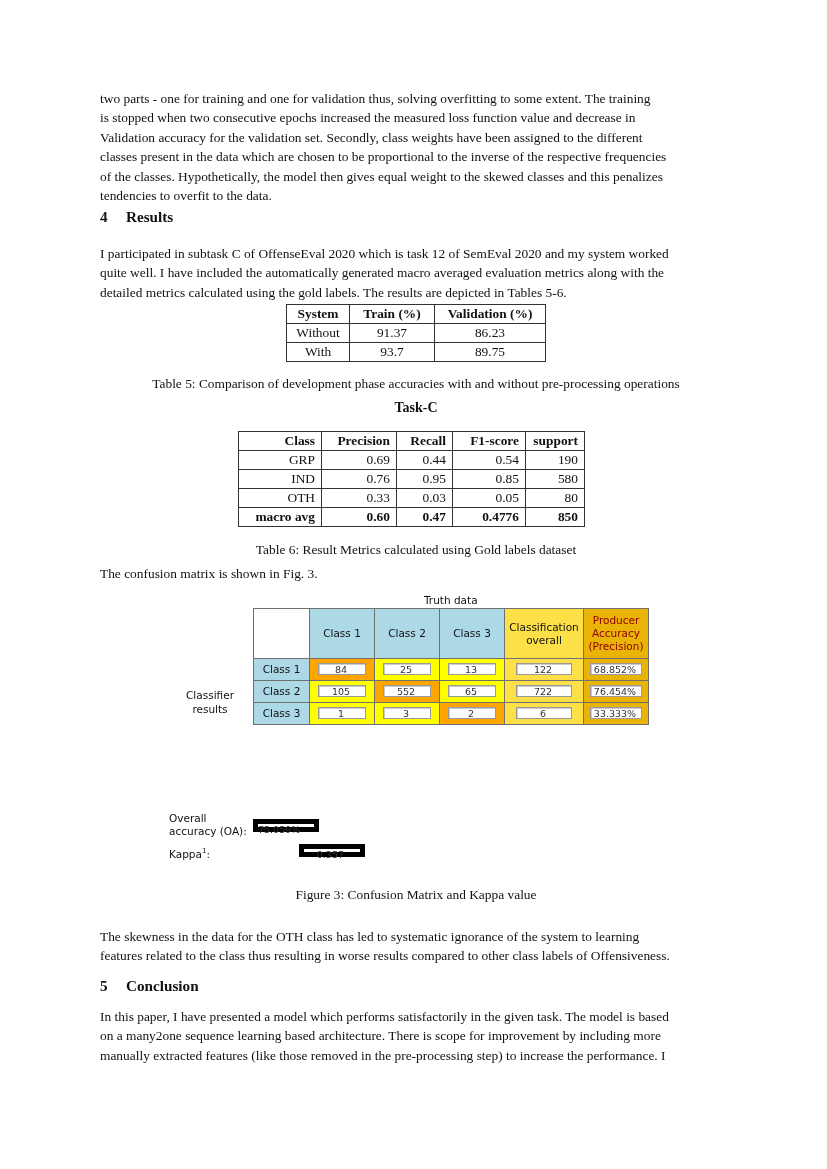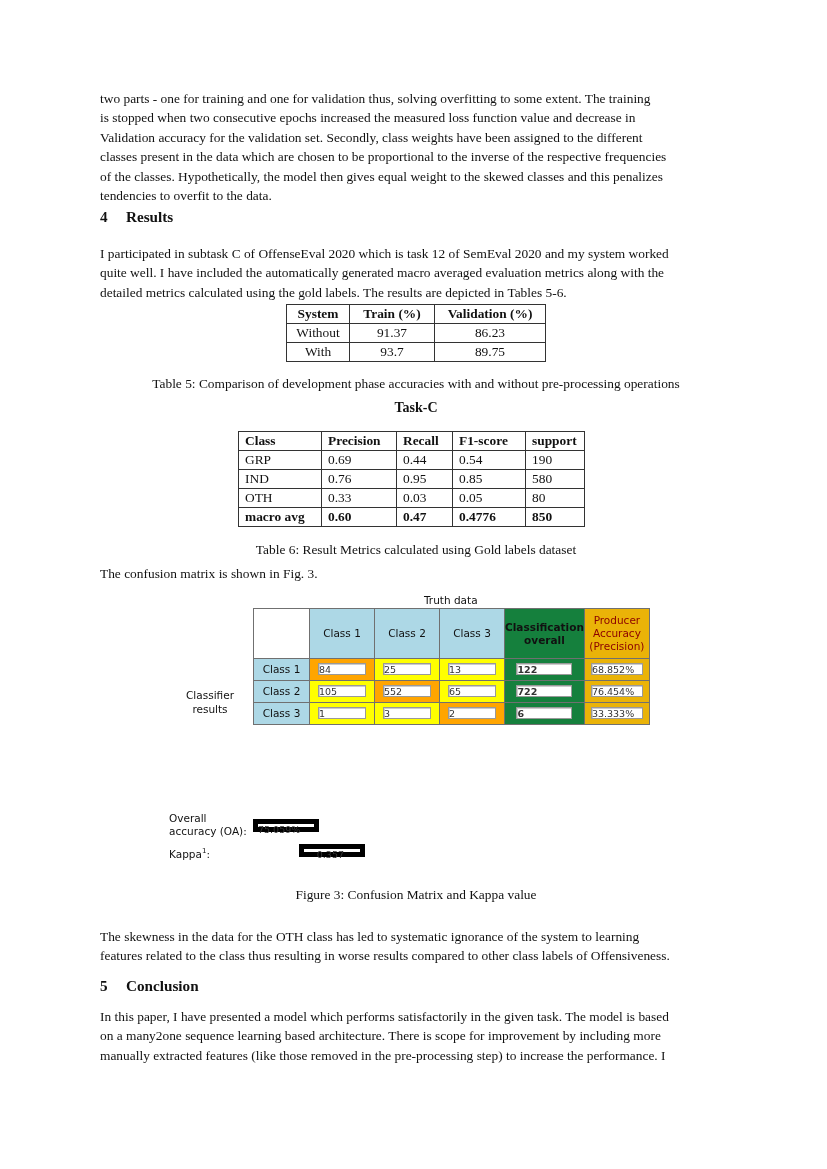--- a/index.html
+++ b/index.html
@@ -7,40 +7,40 @@
          font-family:"Liberation Serif", "DejaVu Serif", serif; color:#111; }
   .para { position:absolute; left:100px; width:632px; font-size:13.4px; line-height:19.4px;
           text-align:justify; text-align-last:left; }
   .heading { position:absolute; left:100px; font-size:15.2px; font-weight:bold; }
   .heading .num { display:inline-block; width:26px; }
   .caption { position:absolute; left:100px; width:632px; text-align:center; font-size:13.4px; }
   table.ptab { position:absolute; border-collapse:collapse; font-size:13.4px; }
   table.ptab td, table.ptab th { border:1px solid #333; padding:0 6px; height:18px; line-height:18px; }
   table.ptab th { font-weight:bold; }
   #t5 td, #t5 th { text-align:center; }
-  #t6 td, #t6 th { text-align:left; }
+  #t6 td, #t6 th { text-align:right; }
   #t6 tr.bold td { font-weight:bold; }
 
   
   .cm-font { font-family:"DejaVu Sans", "Liberation Sans", sans-serif; }
   #truth-label { position:absolute; left:424px; top:594px; font-size:10.5px; }
   #classifier-label { position:absolute; left:176px; top:688px; width:68px; text-align:center; font-size:10.5px; line-height:14px; }
   table.cm { position:absolute; left:253px; top:608px; border-collapse:collapse; }
   table.cm td { border:1px solid #707070; padding:0; text-align:center; vertical-align:middle;
                 font-size:10.5px; line-height:13px; }
   .c-white { background:#ffffff; }
   .c-blue { background:#add8e6; }
-  .c-green { background:#15803d;font-weight:bold; }
+  .c-green { background:#fde047; }
   .c-red { background:#eab308; color:#8b0000; }
   .c-orange { background:#ffa500; }
   .c-yellow { background:#ffff00; }
   .c-gray { background:#808080; }
   .c-dkgreen { background:#008000; }
   .cm .box { display:inline-block; background:#fff; border:1px solid #999; box-shadow:inset 1px 1px 0 #ccc;
-             height:12px; line-height:12px; text-align:left; padding-right:2px; font-size:9.5px; color:#333;
+             height:12px; line-height:12px; text-align:center; padding-right:2px; font-size:9.5px; color:#333;
              font-family:"DejaVu Sans", sans-serif; box-sizing:border-box; }
   .cm .w48 { width:48px; }
   .cm .w54 { width:56px; }
   .cm .w50 { width:52px; }
   .side-label { position:absolute; font-size:10.5px; line-height:13px; left:169px; }
   .side-box { position:absolute; left:253px; width:66px; height:13px; background:#fff; border:5px solid #000000;
               font-size:9.5px; line-height:12px; text-align:right; padding-right:16px; box-sizing:border-box; color:#333;
               font-family:"DejaVu Sans", sans-serif; }
 </style>
 </head>

